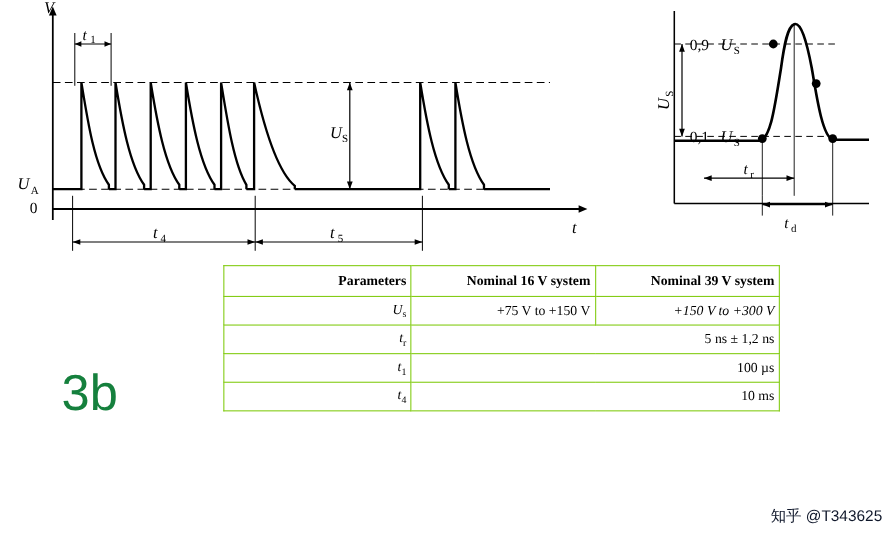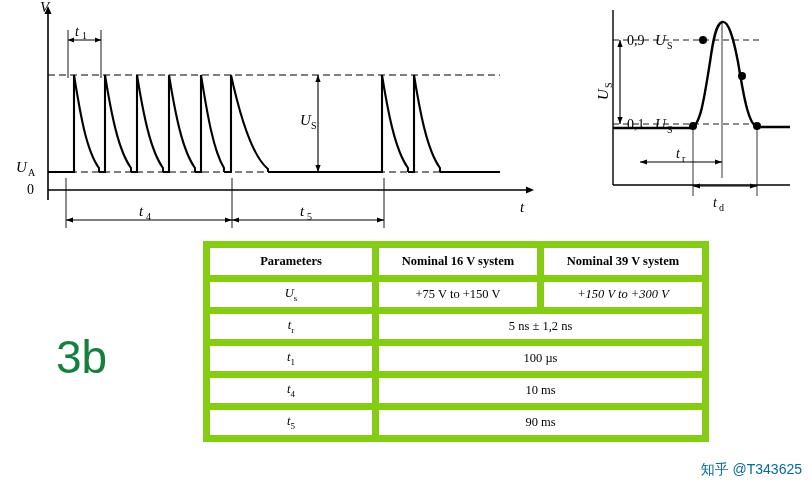--- a/index.html
+++ b/index.html
@@ -24,42 +24,42 @@
   table.params{
     position:absolute;
     left:203px;top:241px;
     border-collapse:collapse;
     width:506px;
     font-family:"Liberation Serif", serif;
     font-size:12.5px;
     background:#fff;
   }
   table.params td,table.params th{
-    border:7px solid #84cc16;
-    text-align:center;
+    border:1px solid #84cc16;
+    text-align:right;
     height:25px;
     padding:0 4px;
     font-weight:normal;
   }
   table.params tr.head th{
     font-weight:bold;
     height:27px;
     font-size:12.5px;
   }
   table.params td.pname{width:170px;}
   table.params td.c12{width:168px;}
   table.params td.c24{width:168px;font-style:italic;}
   .sub{font-size:9px;vertical-align:sub;}
   .ital{font-style:italic;}
   .watermark{
     position:absolute;
     right:10px;bottom:6px;
     font-family:"Liberation Sans", sans-serif;
     font-size:14px;
-    color:#0369a1;
+    color:#0f172a;
   }
 </style>
 </head>
 <body>
 
 <div class="canvas">
   <svg width="812" height="485" viewBox="0 0 812 485">
 
     <line x1="48" y1="10" x2="48" y2="200" stroke="#000" stroke-width="1.6"></line>
     <polygon points="48,6 44.5,14 51.5,14" fill="#000"></polygon>
@@ -187,20 +187,16 @@
       <td colspan="2">5 ns ± 1,2 ns</td>
     </tr>
     <tr>
       <td class="pname"><span class="ital">t</span><span class="sub">1</span></td>
       <td colspan="2">100 µs</td>
     </tr>
     <tr>
       <td class="pname"><span class="ital">t</span><span class="sub">4</span></td>
       <td colspan="2">10 ms</td>
     </tr>
-    <tr>
-      <td class="pname"><span class="ital">t</span><span class="sub">5</span></td>
-      <td colspan="2">90 ms</td>
-    </tr>
   </tbody>
 </table>
 
 <div class="watermark">知乎 @T343625</div>
 
 </body></html>

